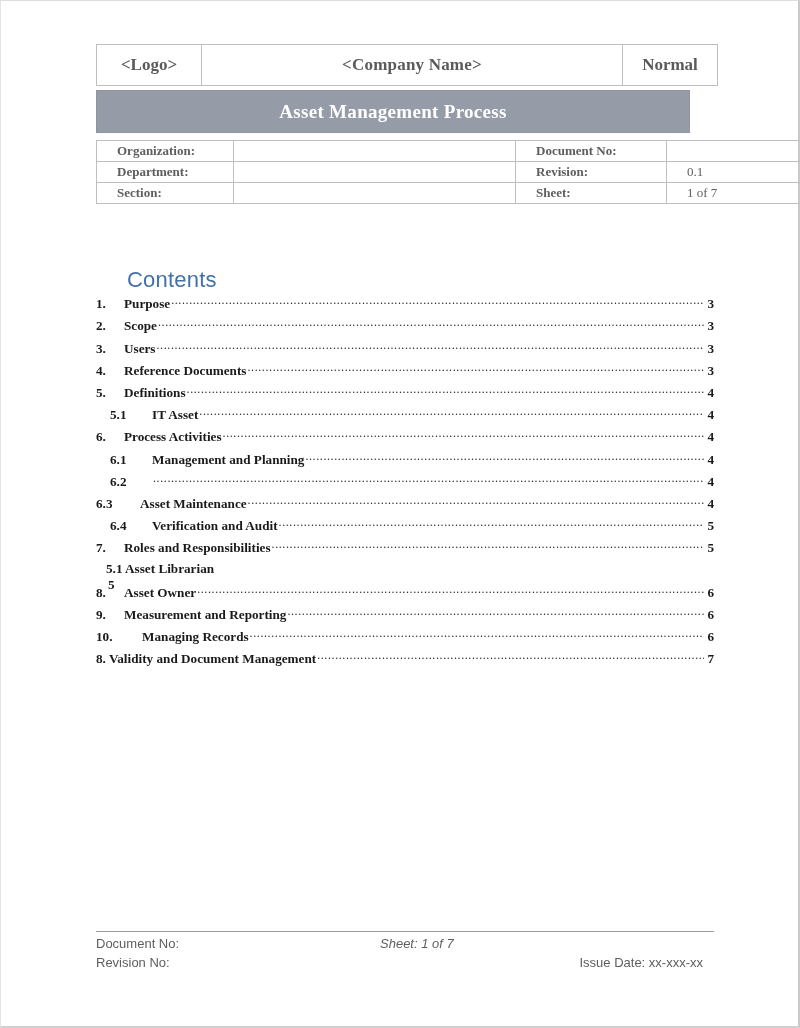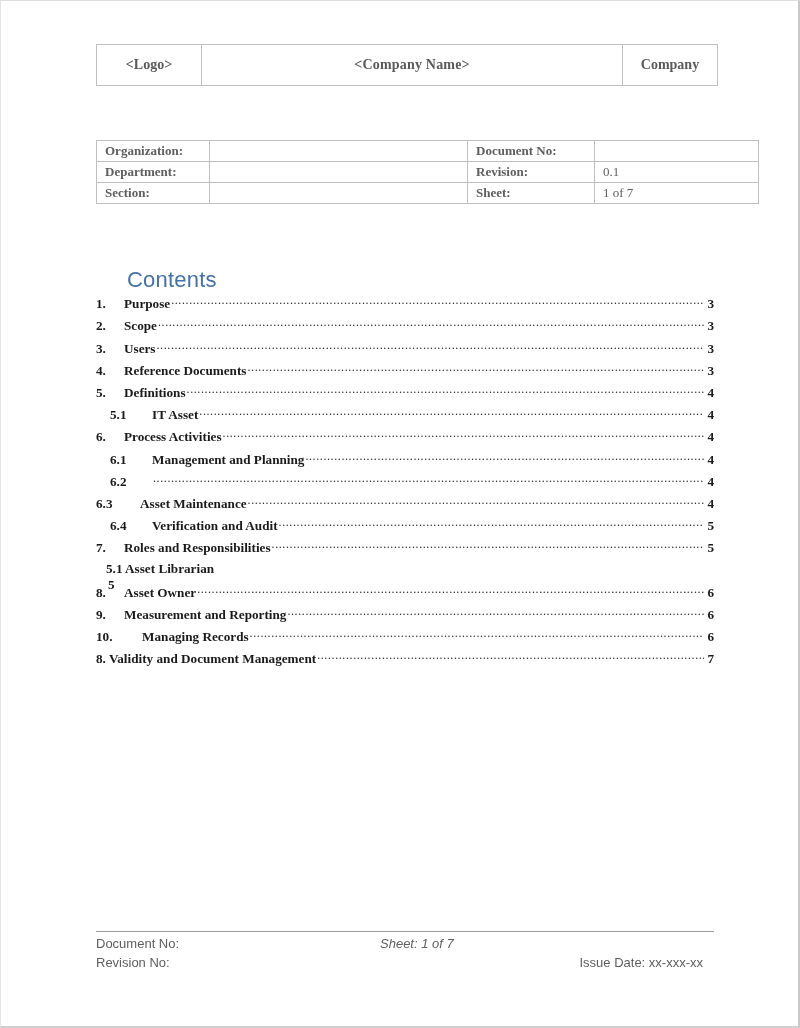--- a/index.html
+++ b/index.html
@@ -37,21 +37,21 @@
     table-layout: fixed;
   }
   .hdr-table td {
     border: 1px solid #bfbfbf;
     height: 40px;
     text-align: center;
     vertical-align: middle;
     color: #5a5a5a;
     font-family: "Liberation Serif", serif;
     font-weight: bold;
-    font-size: 14px;
+    font-size: 17px;
     padding: 0 4px;
   }
   .hdr-logo   { width: 96px; }
   .hdr-name   { width: 412px; font-size: 15.5px; letter-spacing: .2px; }
   .hdr-normal { width: 86px; font-weight: normal; font-size: 13px; color: #6a6a6a; }
 
   
   .title-banner {
     position: absolute;
     left: 95px;
@@ -76,21 +76,21 @@
     position: absolute;
     left: 95px;
     top: 139px;
     width: 594px;
     border-collapse: collapse;
     table-layout: fixed;
   }
   .info-table td {
     border: 1px solid #bfbfbf;
     height: 20px;
-    padding: 0 8px;
+    padding: 0 20px;
     vertical-align: middle;
     font-family: "Liberation Serif", serif;
     font-size: 13px;
     color: #5e5e5e;
   }
   .info-table td.lbl { font-weight: bold; }
   .col-a { width: 96px; }
   .col-b { width: 241px; }
   .col-c { width: 110px; }
   .col-d { width: 147px; }
@@ -205,25 +205,26 @@
 </head>
 <body>
 
 <div id="page">
 
   <table class="hdr-table">
     <tbody>
         <tr>
       <td class="hdr-logo">&lt;Logo&gt;</td>
       <td class="hdr-name">&lt;Company Name&gt;</td>
-      <td class="hdr-normal">Company</td>
+      <td class="hdr-normal">Normal</td>
     </tr>
   </tbody>
     </table>
 
+  <div class="title-banner">Asset Management Process</div>
 
   <table class="info-table">
     <tbody>
         <tr>
       <td class="col-a lbl">Organization:</td>
       <td class="col-b"></td>
       <td class="col-c lbl">Document No:</td>
       <td class="col-d"></td>
     </tr>
     <tr>

